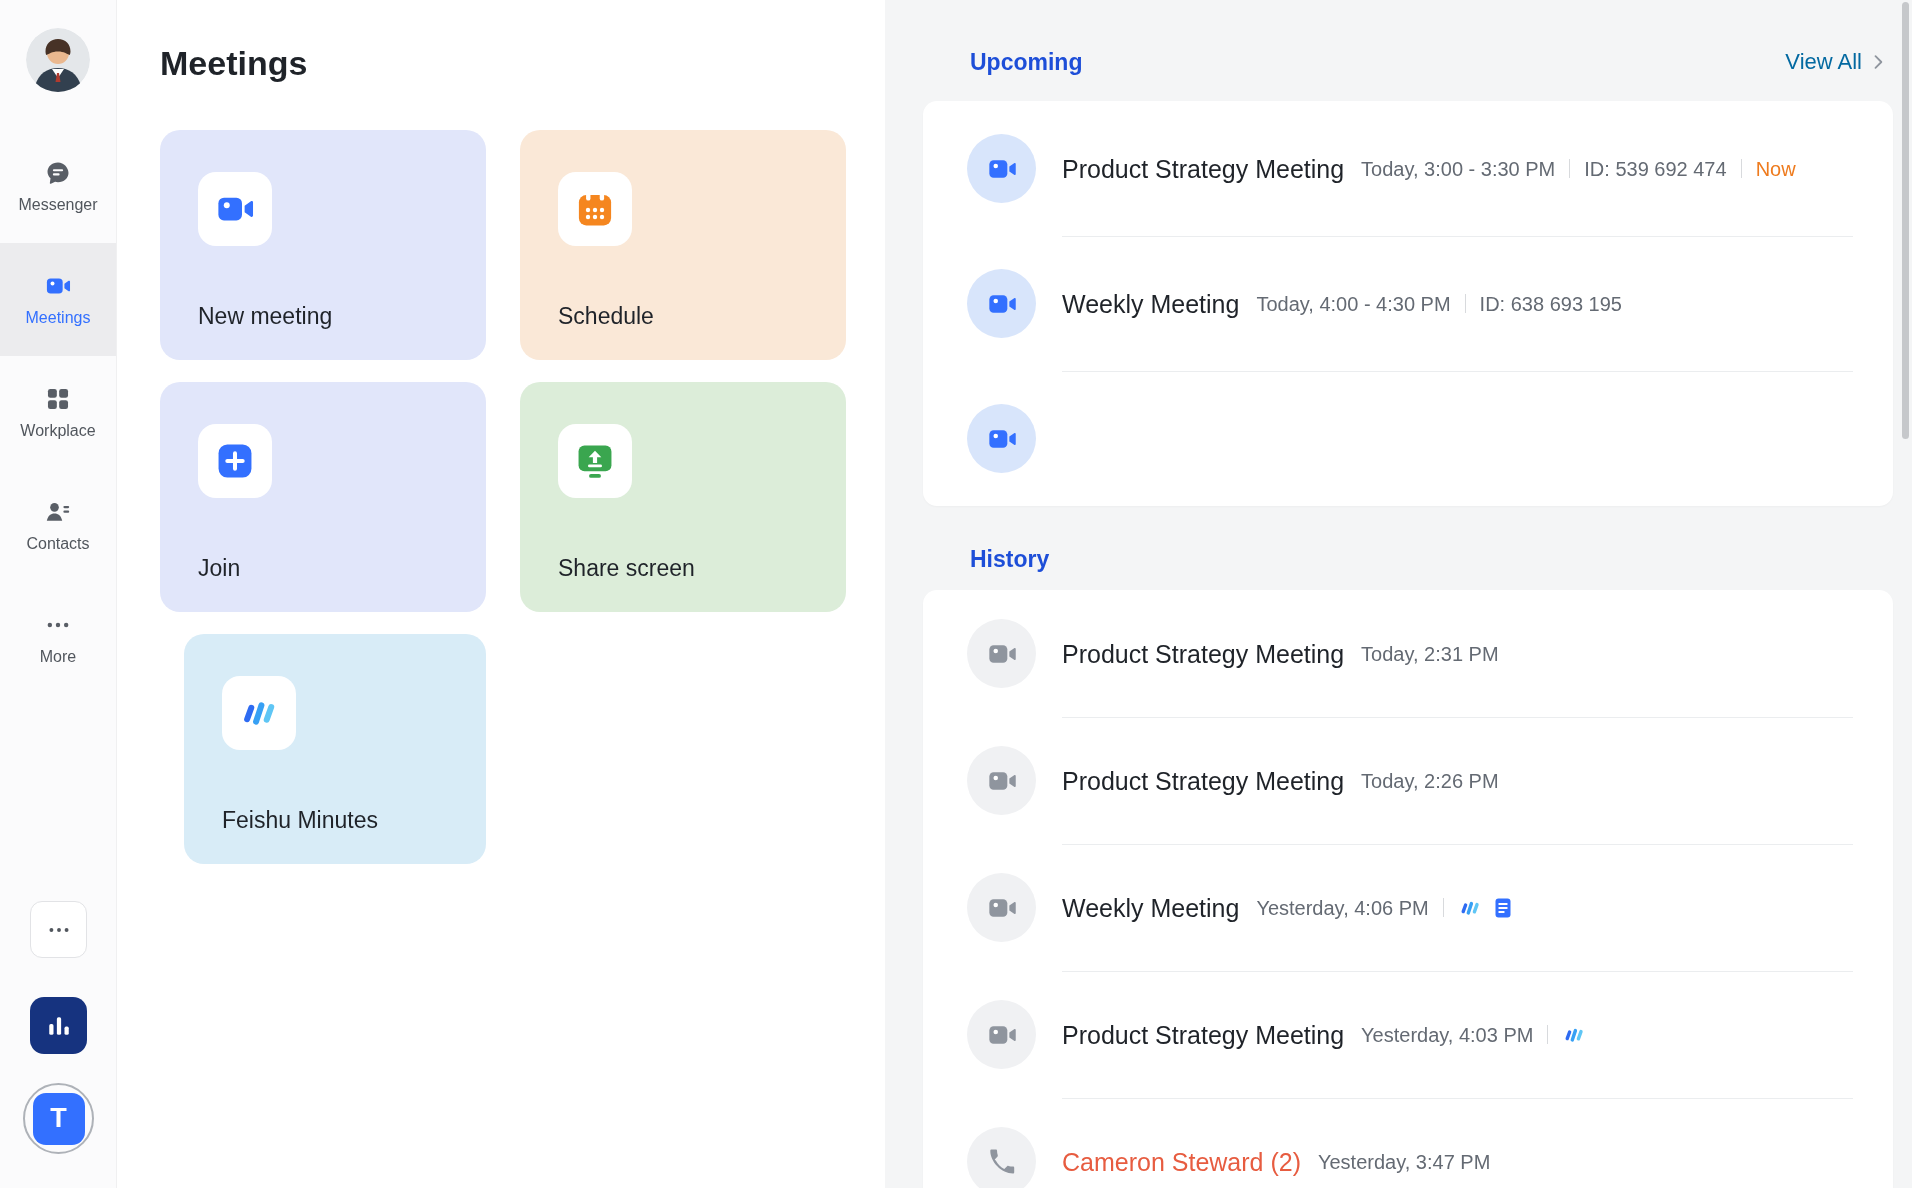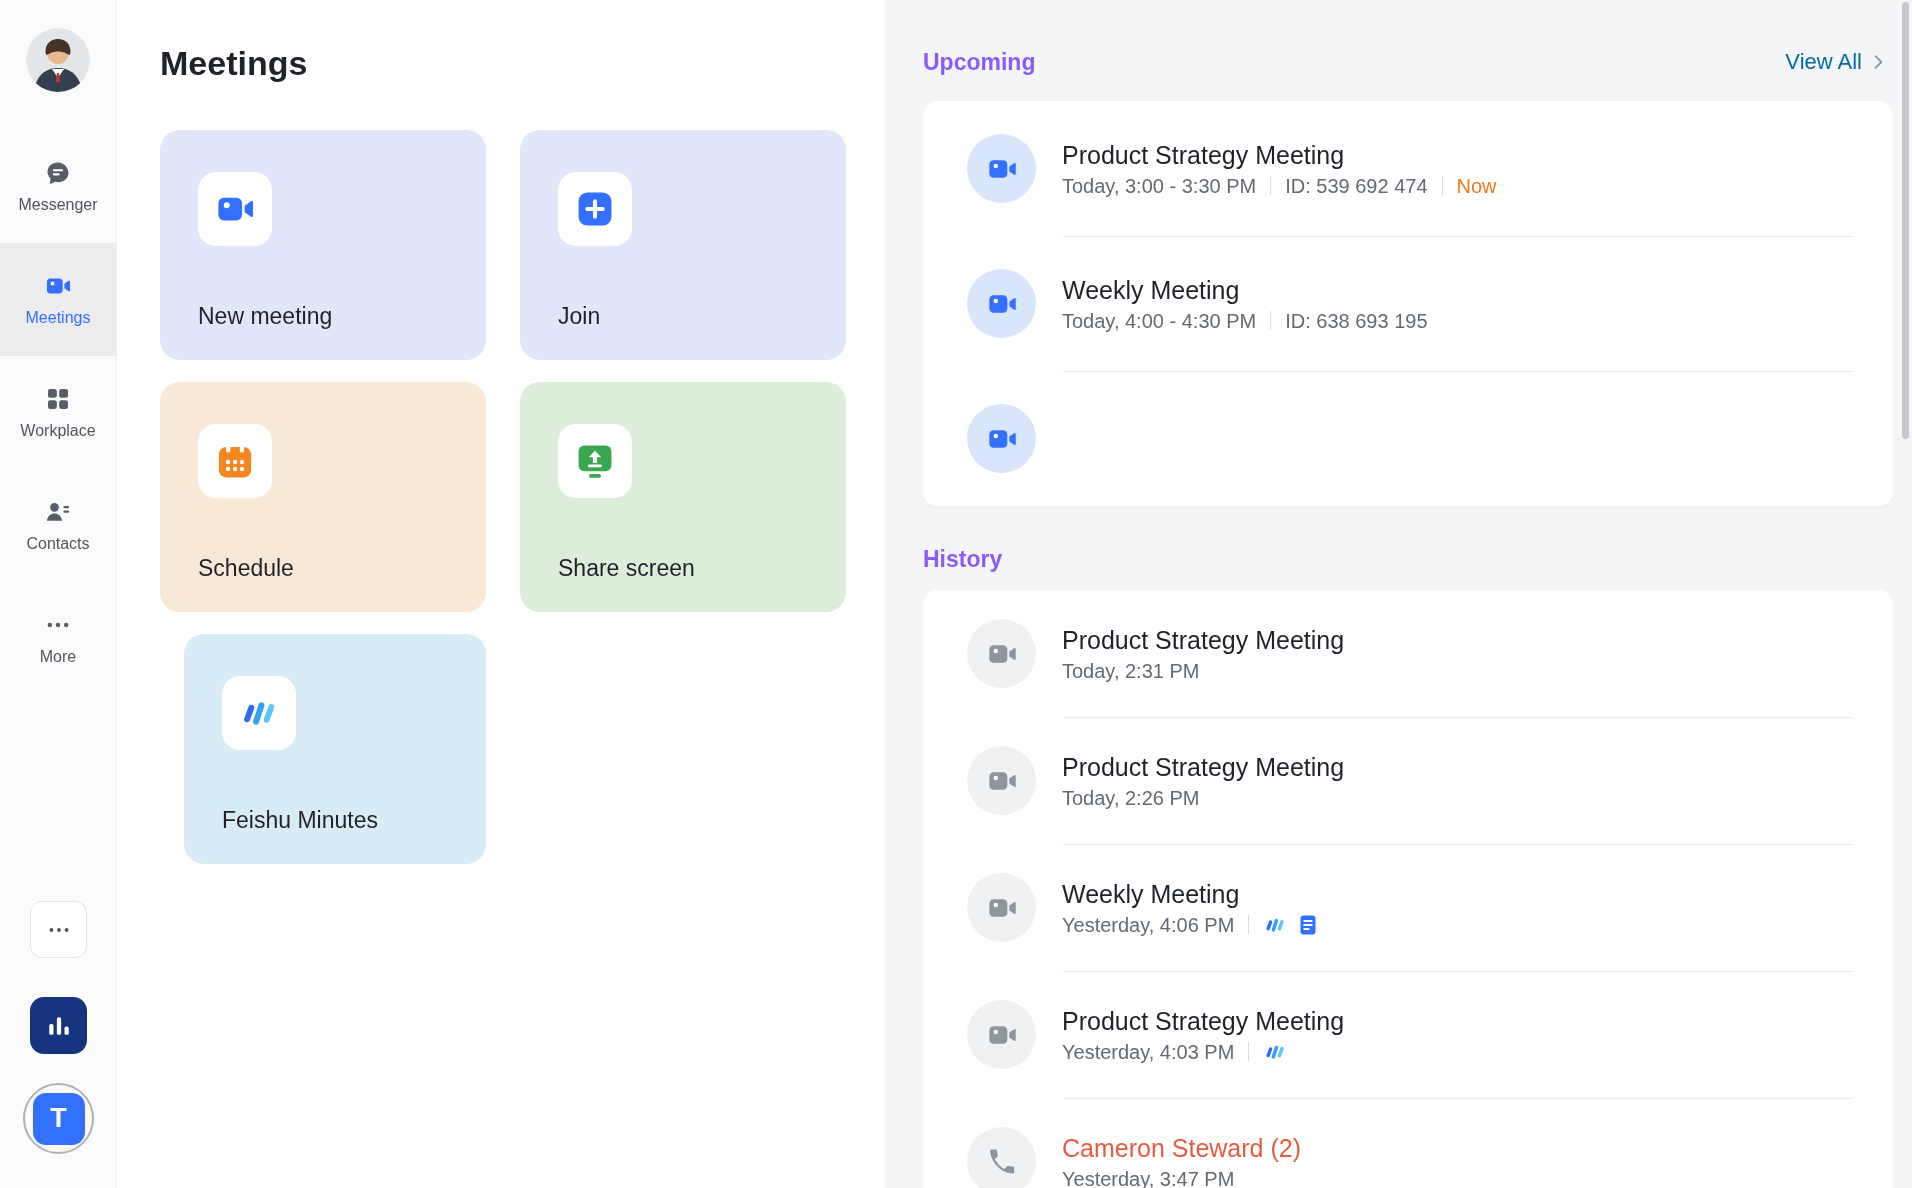--- a/index.html
+++ b/index.html
@@ -43,36 +43,36 @@
   .card-cyan { background:#d8ecf7;margin-left:24px; }
   .tile { position:absolute; left:38px; top:42px; width:74px; height:74px; border-radius:18px;
     background:#fff; display:flex; align-items:center; justify-content:center; }
   .tile svg { width:42px; height:42px; }
   .card-label { position:absolute; left:38px; bottom:30px; font-size:23px; font-weight:500; color:#1f2329; }
 
   
   .panel { position:absolute; left:885px; right:0; top:0; bottom:0; background:#f4f5f6; }
   .panel-header { position:absolute; left:38px; right:24px; top:44px; height:36px;
     display:flex; align-items:center; justify-content:space-between; }
-  .section-title { font-size:23px; font-weight:700; color:#8b5cf6; }
+  .section-title { font-size:23px; font-weight:700; color:#1d4ed8;margin-left:47px; }
   .view-all { display:flex; align-items:center; gap:6px; font-size:22px; color:#0369a1; cursor:pointer; }
   .view-all svg { width:20px; height:20px; }
 
   .upcoming-card { position:absolute; left:38px; right:19px; top:101px; height:405px;
     background:#fff; border-radius:14px; box-shadow:0 1px 2px rgba(31,35,41,.03); }
   .meet-row { position:relative; height:135px; display:flex; align-items:center;
     padding-left:44px; cursor:pointer; }
   .meet-row + .meet-row::before { content:""; position:absolute; left:139px; right:40px;
     top:0; height:1px; background:#ebedef; }
   .meet-avatar { width:69px; height:69px; border-radius:50%; flex:none;
     display:flex; align-items:center; justify-content:center; margin-right:26px; }
   .meet-avatar svg { width:32px; height:32px; }
   .av-blue { background:#d8e5fb; }
   .av-gray { background:#f0f1f3; }
-  .meet-text { display:flex; flex-direction:column; gap:2px; }
+  .meet-text { display:flex; flex-direction:row; gap:17px; }
   .meet-title { font-size:25px; font-weight:500; color:#1f2329; line-height:32px; }
   .meet-title.missed { color:#e75c40; }
   .meet-sub { display:flex; align-items:center; font-size:20px; color:#646a73; line-height:26px; }
   .sep { display:inline-block; width:1px; height:19px; background:#d8dadd; margin:0 14px; }
   .now-badge { color:#ee7b1e; }
   .mini-icons { display:inline-flex; align-items:center; gap:9px; }
   .mini-icons svg { width:24px; height:24px; }
 
   .history-title { position:absolute; left:38px; top:546px; }
   .history-card { position:absolute; left:38px; right:19px; top:590px; height:670px;
@@ -196,47 +196,47 @@
 
       <div class="card card-lavender">
         <div class="tile">
           <svg viewBox="0 0 24 24" style="color:#3370ff">
               <use href="#ic-camera"></use>
             </svg>
         </div>
         <div class="card-label">New meeting</div>
       </div>
 
-      <div class="card card-lavender">
-        <div class="tile">
-          <svg viewBox="0 0 24 24">
-            <rect x="2.6" y="2.6" width="18.8" height="18.8" rx="5" fill="#3370ff"></rect>
-            <path d="M12 7.6v8.8M7.6 12h8.8" stroke="#fff" stroke-width="2.3" stroke-linecap="round"></path>
-          </svg>
-        </div>
-        <div class="card-label">Join</div>
-      </div>
-
       <div class="card card-orange">
         <div class="tile">
           <svg viewBox="0 0 24 24">
             <rect x="2.8" y="4" width="18.4" height="17.4" rx="4.2" fill="#f5861f"></rect>
             <rect x="6.9" y="2" width="2.5" height="5.2" rx="1.25" fill="#fff"></rect>
             <rect x="14.7" y="2" width="2.5" height="5.2" rx="1.25" fill="#fff"></rect>
             <g fill="#fff">
               <circle cx="8" cy="12.6" r="1.25"></circle>
                 <circle cx="12" cy="12.6" r="1.25"></circle>
                 <circle cx="16" cy="12.6" r="1.25"></circle>
               <circle cx="8" cy="16.6" r="1.25"></circle>
                 <circle cx="12" cy="16.6" r="1.25"></circle>
                 <circle cx="16" cy="16.6" r="1.25"></circle>
             </g>
           </svg>
         </div>
         <div class="card-label">Schedule</div>
+      </div>
+
+      <div class="card card-lavender">
+        <div class="tile">
+          <svg viewBox="0 0 24 24">
+            <rect x="2.6" y="2.6" width="18.8" height="18.8" rx="5" fill="#3370ff"></rect>
+            <path d="M12 7.6v8.8M7.6 12h8.8" stroke="#fff" stroke-width="2.3" stroke-linecap="round"></path>
+          </svg>
+        </div>
+        <div class="card-label">Join</div>
       </div>
 
       <div class="card card-green">
         <div class="tile">
           <svg viewBox="0 0 24 24">
             <rect x="2.6" y="3.2" width="18.8" height="14.6" rx="3.4" fill="#3aa64f"></rect>
             <path d="M12 6.2l3.6 3.6h-2.4v3.4h-2.4V9.8H8.4z" fill="#fff"></path>
             <rect x="8" y="14" width="8" height="1.6" rx=".8" fill="#fff"></rect>
             <rect x="8.6" y="19.4" width="6.8" height="2.2" rx="1.1" fill="#3aa64f"></rect>
           </svg>

